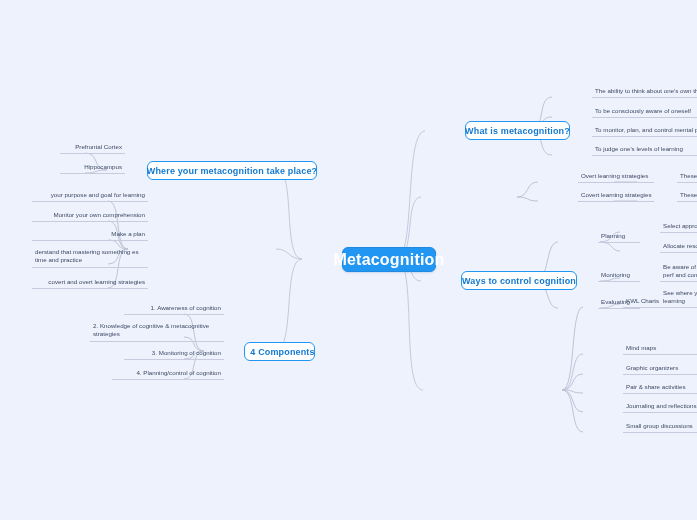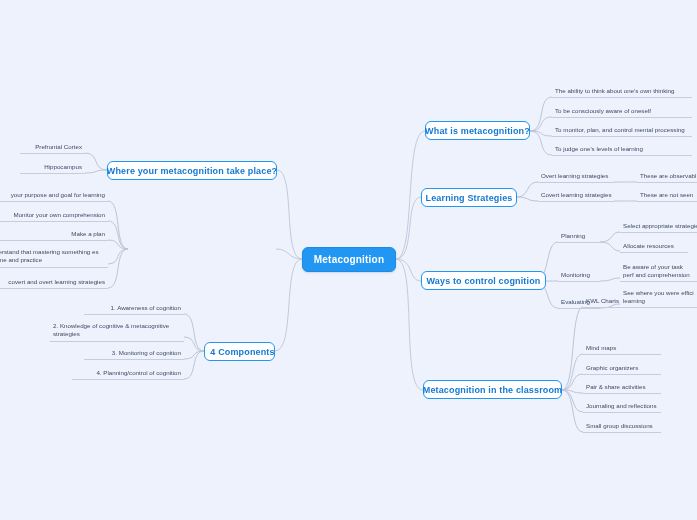--- a/index.html
+++ b/index.html
@@ -25,28 +25,29 @@
     position: absolute;
     left: 0;
     top: 0;
     width: 697px;
     height: 520px;
     pointer-events: none;
   }
   .node {
     position: absolute;
     box-sizing: border-box;
+    margin-left: 40px;
   }
   
   .root-node {
     background: #2196f3;
     border: 1px solid #1f8ae0;
     border-radius: 6px;
     color: #ffffff;
-    font-size: 10px;
+    font-size: 16px;
     font-weight: bold;
     letter-spacing: 0.2px;
     display: flex;
     align-items: center;
     justify-content: center;
     box-shadow: 0 1px 2px rgba(25,90,160,0.18);
   }
   
   .l1-node {
     background: #ffffff;
@@ -148,41 +149,39 @@
 
   <div class="node root-node" style="left:302px; top:247px; width:94px; height:25px;">Metacognition</div>
 
   <div class="node l1-node" style="left:425px; top:121px; width:105px; height:19px;">What is metacognition?</div>
 
   <div class="node leaf-node" style="left:552px; top:86px; width:140px; height:12px;">The ability to think about one's own thinking</div>
   <div class="node leaf-node" style="left:552px; top:106px; width:140px; height:12px;">To be consciously aware of oneself</div>
   <div class="node leaf-node" style="left:552px; top:125px; width:140px; height:12px;">To monitor, plan, and control mental processing</div>
   <div class="node leaf-node" style="left:552px; top:144px; width:140px; height:12px;">To judge one's levels of learning</div>
 
-  <div class="node l1-node" style="left:421px; top:188px; width:96px; height:19px;">Learning Strategies</div>
 
   <div class="node leaf-node" style="left:538px; top:171px; width:76px; height:12px;">Overt learning strategies</div>
   <div class="node leaf-node clip" style="left:637px; top:171px; width:60px; height:12px;">These are observabl</div>
 
   <div class="node leaf-node" style="left:538px; top:190px; width:76px; height:12px;">Covert learning strategies</div>
   <div class="node leaf-node clip" style="left:637px; top:190px; width:60px; height:12px;">These are not seen</div>
 
-  <div class="node l1-node" style="left:421px; top:271px; width:125px; height:19px;">Ways to control cognition</div>
+  <div class="node l1-node" style="left:421px; top:271px; width:116px; height:19px;">Ways to control cognition</div>
 
   <div class="node leaf-node" style="left:558px; top:231px; width:42px; height:12px;">Planning</div>
   <div class="node leaf-node clip" style="left:620px; top:221px; width:77px; height:12px;">Select appropriate strategies</div>
   <div class="node leaf-node" style="left:620px; top:241px; width:68px; height:12px;">Allocate resources</div>
 
   <div class="node leaf-node" style="left:558px; top:270px; width:42px; height:12px;">Monitoring</div>
   <div class="node leaf-node wrap clip" style="left:620px; top:262px; width:77px; height:20px;">Be aware of your task perf and comprehension</div>
 
   <div class="node leaf-node" style="left:558px; top:297px; width:42px; height:12px;">Evaluating</div>
   <div class="node leaf-node wrap clip" style="left:620px; top:288px; width:77px; height:20px;">See where you were effici learning</div>
 
-  <div class="node l1-node" style="left:423px; top:380px; width:139px; height:19px;">Metacognition in the classroom</div>
 
   <div class="node leaf-node" style="left:583px; top:296px; width:78px; height:12px;">KWL Charts</div>
   <div class="node leaf-node" style="left:583px; top:343px; width:78px; height:12px;">Mind maps</div>
   <div class="node leaf-node" style="left:583px; top:363px; width:78px; height:12px;">Graphic organizers</div>
   <div class="node leaf-node" style="left:583px; top:382px; width:78px; height:12px;">Pair &amp; share activities</div>
   <div class="node leaf-node" style="left:583px; top:401px; width:78px; height:12px;">Journaling and reflections</div>
   <div class="node leaf-node" style="left:583px; top:421px; width:78px; height:12px;">Small group discussions</div>
 
   <div class="node l1-node" style="left:107px; top:161px; width:170px; height:19px;">Where your metacognition take place?</div>
 

